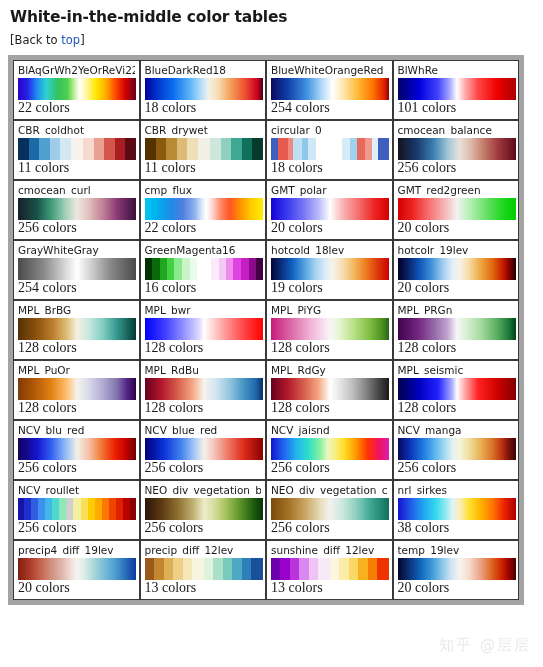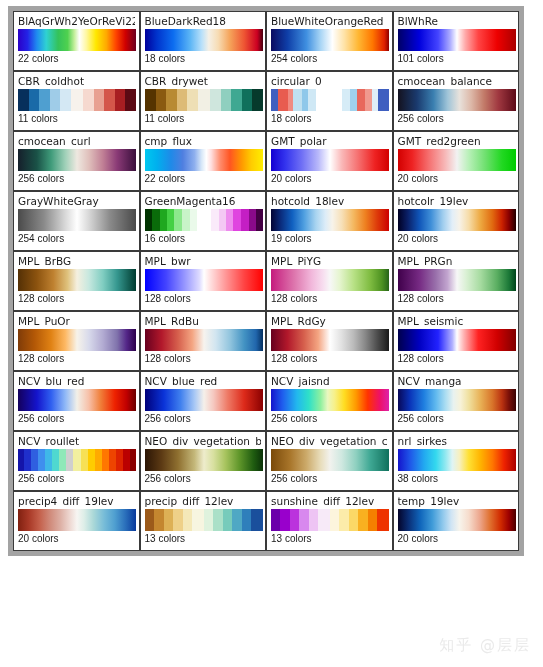--- a/index.html
+++ b/index.html
@@ -61,42 +61,44 @@
     margin-bottom: 2px;
     font-family: "DejaVu Sans", "Liberation Sans", sans-serif;
   }
   .cmap-bar {
     height: 22px;
     width: 118px;
     margin: 1px 0 2px 0;
     border: 0;
   }
   .cmap-count {
-    font-size: 10px;
+    font-size: 14px;
     color: #1a1a1a;
     line-height: 12px;
-    font-family: Liberation Sans, sans-serif;
+    font-family: Liberation Serif, serif;
   }
   #watermark {
     position: absolute;
     right: 12px;
     bottom: 12px;
     font-size: 15px;
     color: #eaeaea;
     letter-spacing: 2px;
     font-family: "DejaVu Sans", "Liberation Sans", sans-serif;
     user-select: none;
   }
 </style>
 </head>
 <body>
 
 <div id="page">
 
-
+  <h1 id="page-title">White-in-the-middle color tables</h1>
+
+  <div id="backto"><span>[Back to </span><a href="#">top</a><span>]</span></div>
 
   <table id="cmap-table">
     <tbody id="cmap-body">
         <tr>
           <td class="cell">
             <div class="cmap-name">BlAqGrWh2YeOrReVi22</div>
             <div class="cmap-bar" style="background: linear-gradient(to right, rgb(43, 0, 200) 0%, rgb(35, 35, 230) 8%, rgb(31, 140, 240) 16%, rgb(47, 210, 210) 24%, rgb(52, 194, 90) 34%, rgb(79, 209, 79) 42%, rgb(200, 240, 160) 48%, rgb(255, 255, 255) 52%, rgb(255, 247, 160) 58%, rgb(255, 232, 0) 66%, rgb(255, 168, 0) 75%, rgb(255, 68, 0) 83%, rgb(208, 0, 0) 91%, rgb(107, 0, 32) 100%);"></div>
             <div class="cmap-count">22 colors</div>
           </td>
           <td class="cell">

